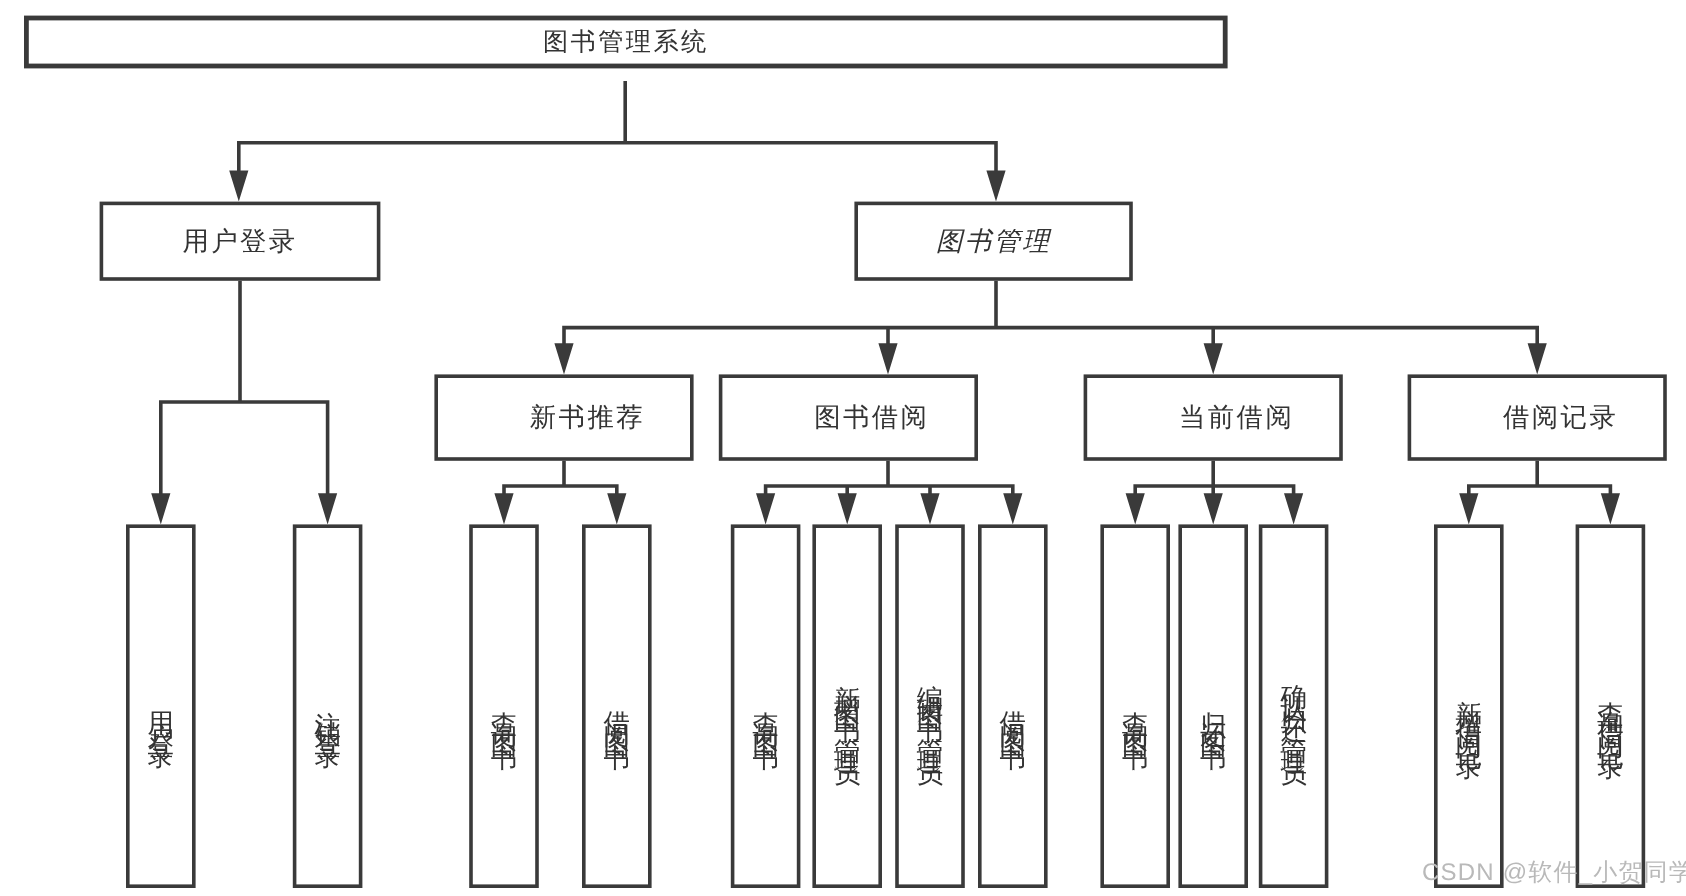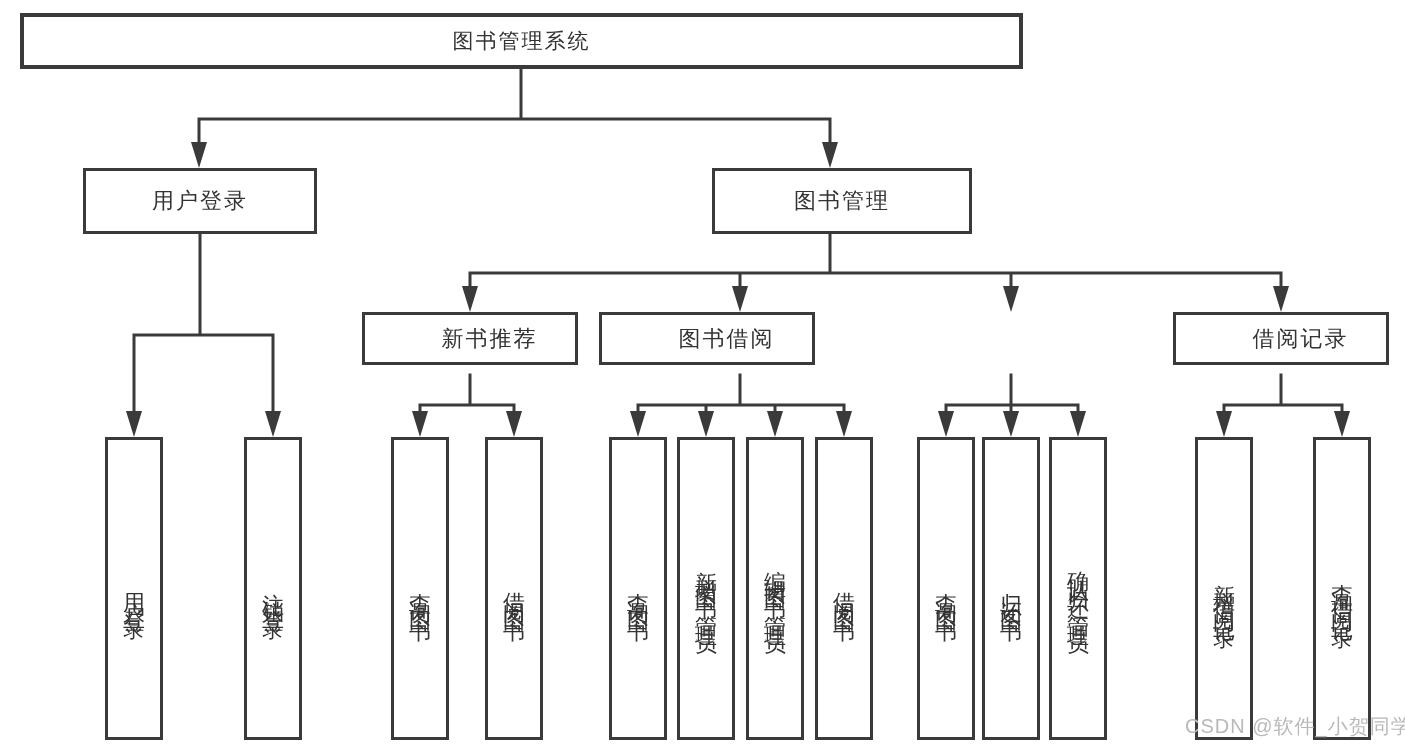--- a/index.html
+++ b/index.html
@@ -38,26 +38,26 @@
     position: absolute;
     background: #ffffff;
     border: 3px solid var(--line);
     display: flex;
     align-items: center;
     justify-content: center;
     color: var(--text);
     z-index: 2;
   }
   .box.root {
-    left: 20px; top: 13px; width: 1003px; height: 56px;
+    left: 20px; top: 13px; width: 1003px; height: 44px;
     border-width: 4px;
     text-align: center;
   }
   .box.lvl2 { top: 168px; width: 234px; height: 66px; }
-  .box.lvl3 { top: 312px; width: 216px; height: 53px; padding-left: 39px; }
+  .box.lvl3 { top: 312px; width: 216px; height: 72px; padding-left: 39px; }
   .box.leaf { top: 437px; width: 58px; height: 303px; }
   .h-label {
     font-size: 22px;
     letter-spacing: 2px;
     white-space: nowrap;
   }
   .root .h-label { font-size: 21px; }
   .v-label {
     writing-mode: vertical-rl;
     text-orientation: mixed;
@@ -106,29 +106,32 @@
     <path class="head" d="M1224 437 L1216 411 L1232 411 Z M1342 437 L1334 411 L1350 411 Z"></path>
   </svg>
 
   <div class="box root">
     <span class="h-label">图书管理系统</span>
   </div>
 
   <div class="box lvl2" style="left:83px;">
     <span class="h-label">用户登录</span>
   </div>
-  <div class="box lvl2" style="left:712px;width:260px;">
+  <div class="box lvl2" style="left:712px;width:232px;font-style:italic;">
     <span class="h-label">图书管理</span>
   </div>
 
   <div class="box lvl3" style="left:362px;">
     <span class="h-label">新书推荐</span>
   </div>
   <div class="box lvl3" style="left:599px;">
     <span class="h-label">图书借阅</span>
+  </div>
+  <div class="box lvl3" style="left:903px;">
+    <span class="h-label">当前借阅</span>
   </div>
   <div class="box lvl3" style="left:1173px;">
     <span class="h-label">借阅记录</span>
   </div>
 
   <div class="box leaf" style="left:105px;">
     <span class="v-label">用户登录</span>
   </div>
   <div class="box leaf" style="left:244px;">
     <span class="v-label">注销登录</span>

